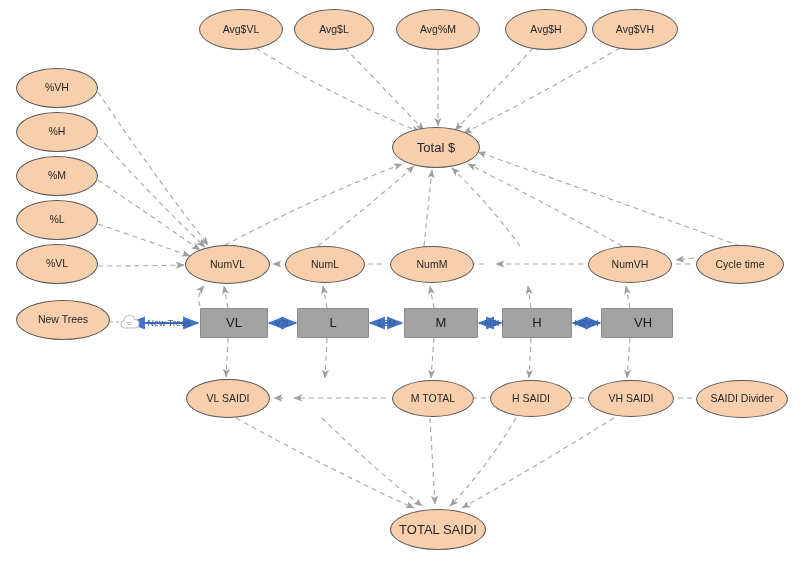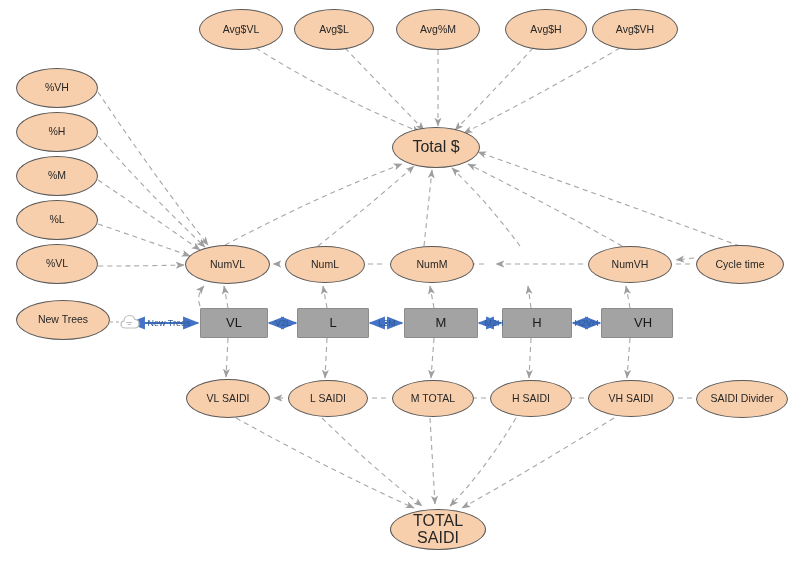--- a/index.html
+++ b/index.html
@@ -38,21 +38,21 @@
     line-height: 1.05;
   }
   .ellipse {
     background: #f8cfac;
     border: 1.3px solid #595959;
     border-radius: 50%;
     color: #262626;
     font-size: 10.5px;
   }
   .ellipse.big {
-    font-size: 16px;
+    font-size: 13px;
   }
   .stock {
     background: #a3a3a3;
     border: 1.6px solid #8c8c8c;
     color: #1a1a1a;
     font-size: 13px;
     border-radius: 1px;
   }
   .flow-label {
     position: absolute;
@@ -249,23 +249,20 @@
   <div class="flow-label" style="left:479px; top:316px; width:30px; height:14px;">
     <span>M2H</span>
   </div>
   <div class="flow-label" style="left:570px; top:316px; width:33px; height:14px;">
     <span>H2VH</span>
   </div>
 
   <div class="node ellipse" style="left:186px; top:379px; width:84px; height:39px;">
     <span>VL SAIDI</span>
   </div>
-  <div class="node ellipse" style="left:288px; top:380px; width:80px; height:37px;">
-    <span>L SAIDI</span>
-  </div>
   <div class="node ellipse" style="left:392px; top:380px; width:82px; height:37px;">
     <span>M TOTAL</span>
   </div>
   <div class="node ellipse" style="left:490px; top:380px; width:82px; height:37px;">
     <span>H SAIDI</span>
   </div>
   <div class="node ellipse" style="left:588px; top:380px; width:86px; height:37px;">
     <span>VH SAIDI</span>
   </div>
   <div class="node ellipse" style="left:696px; top:380px; width:92px; height:38px;">

